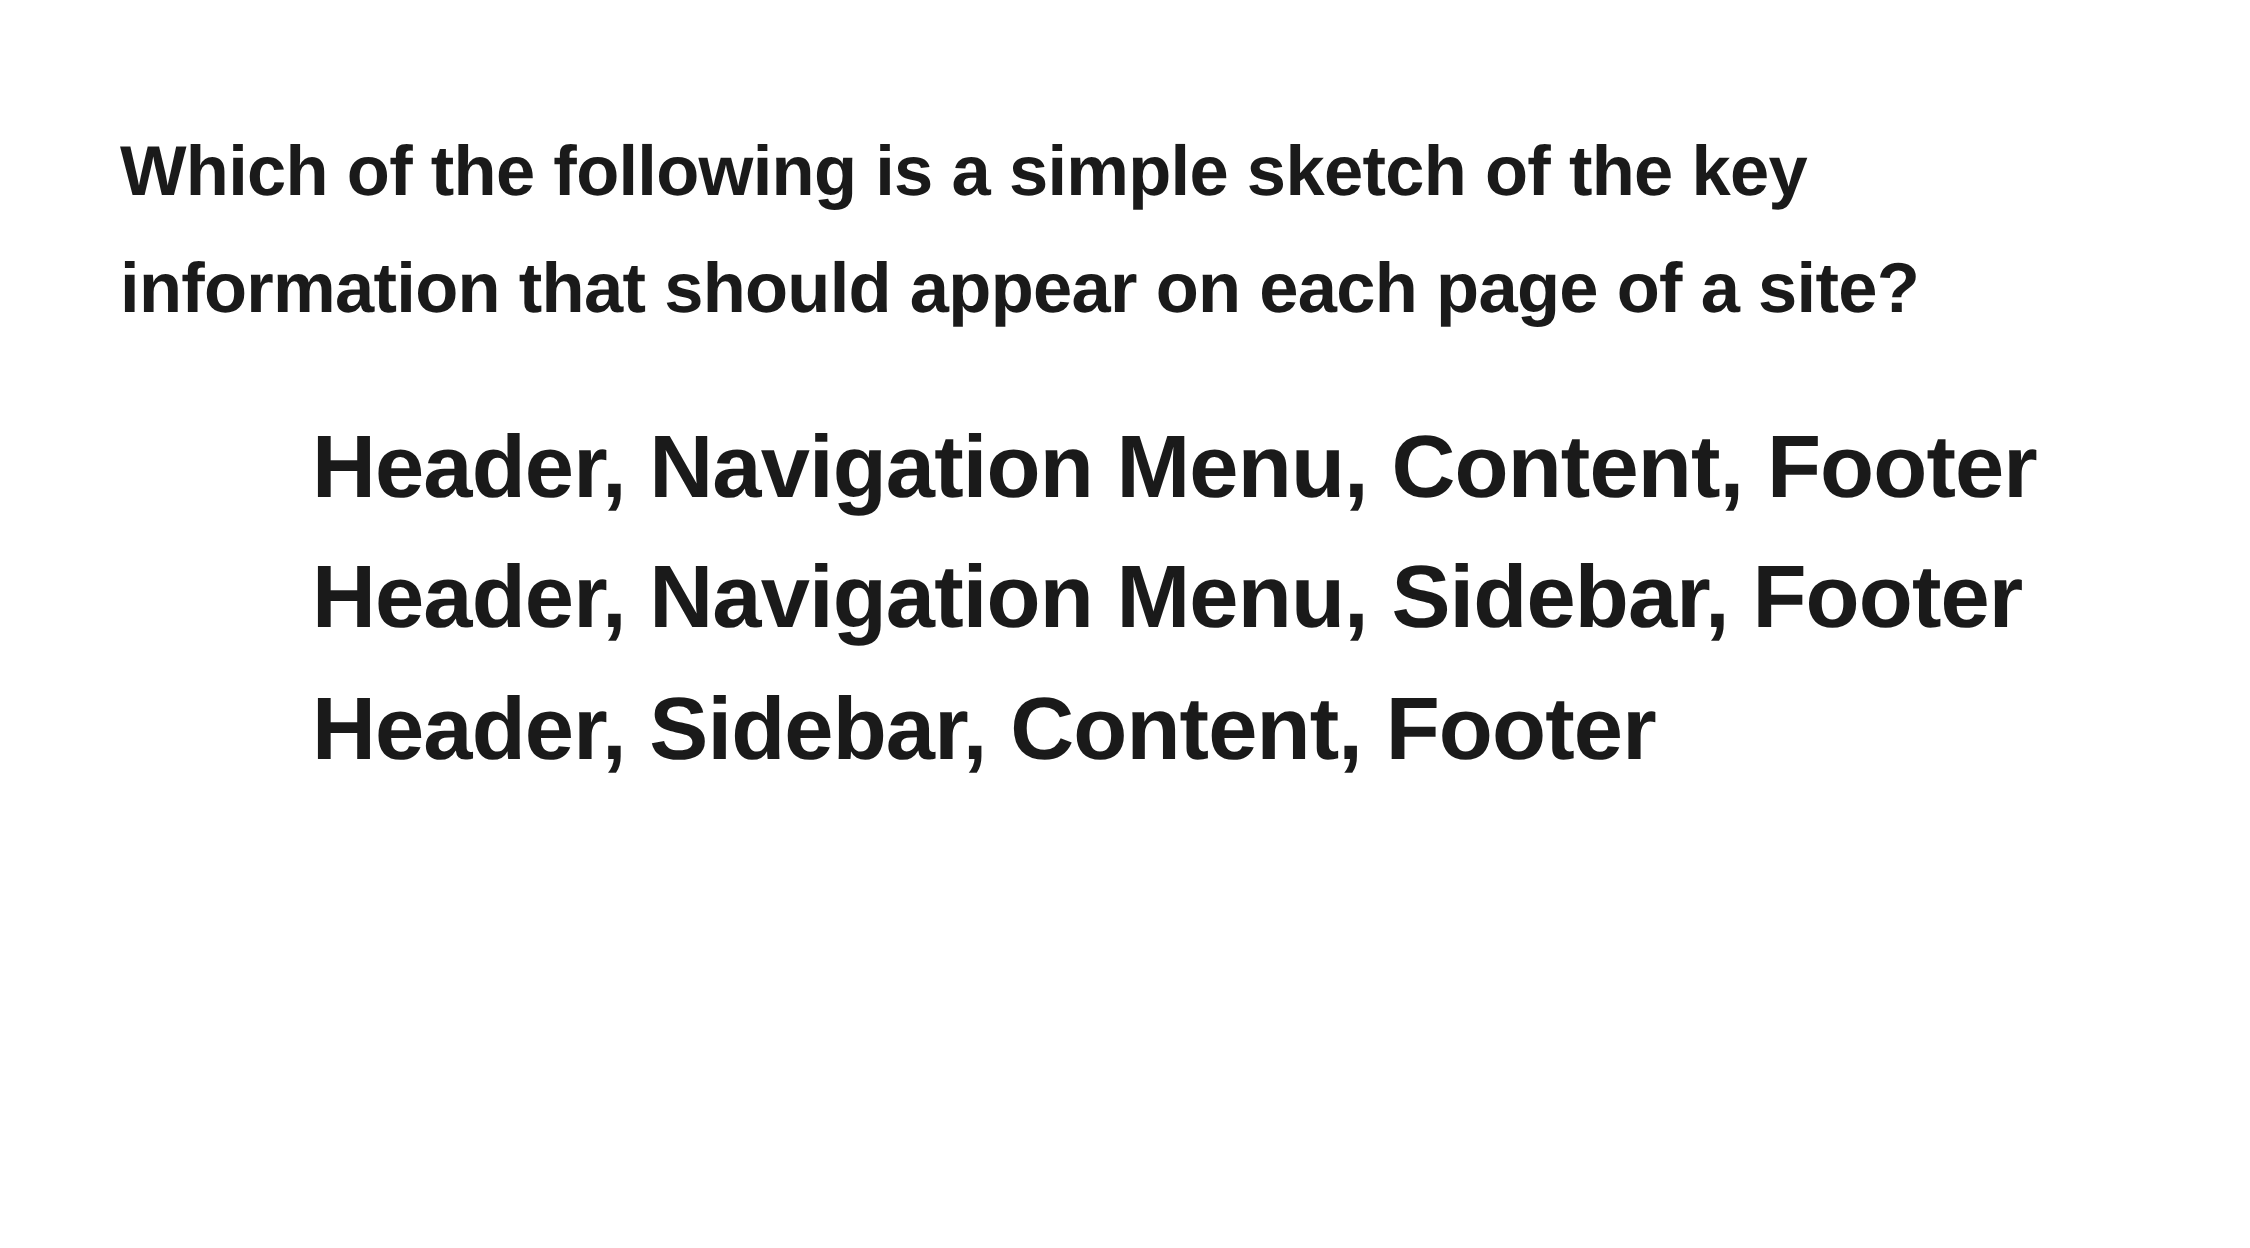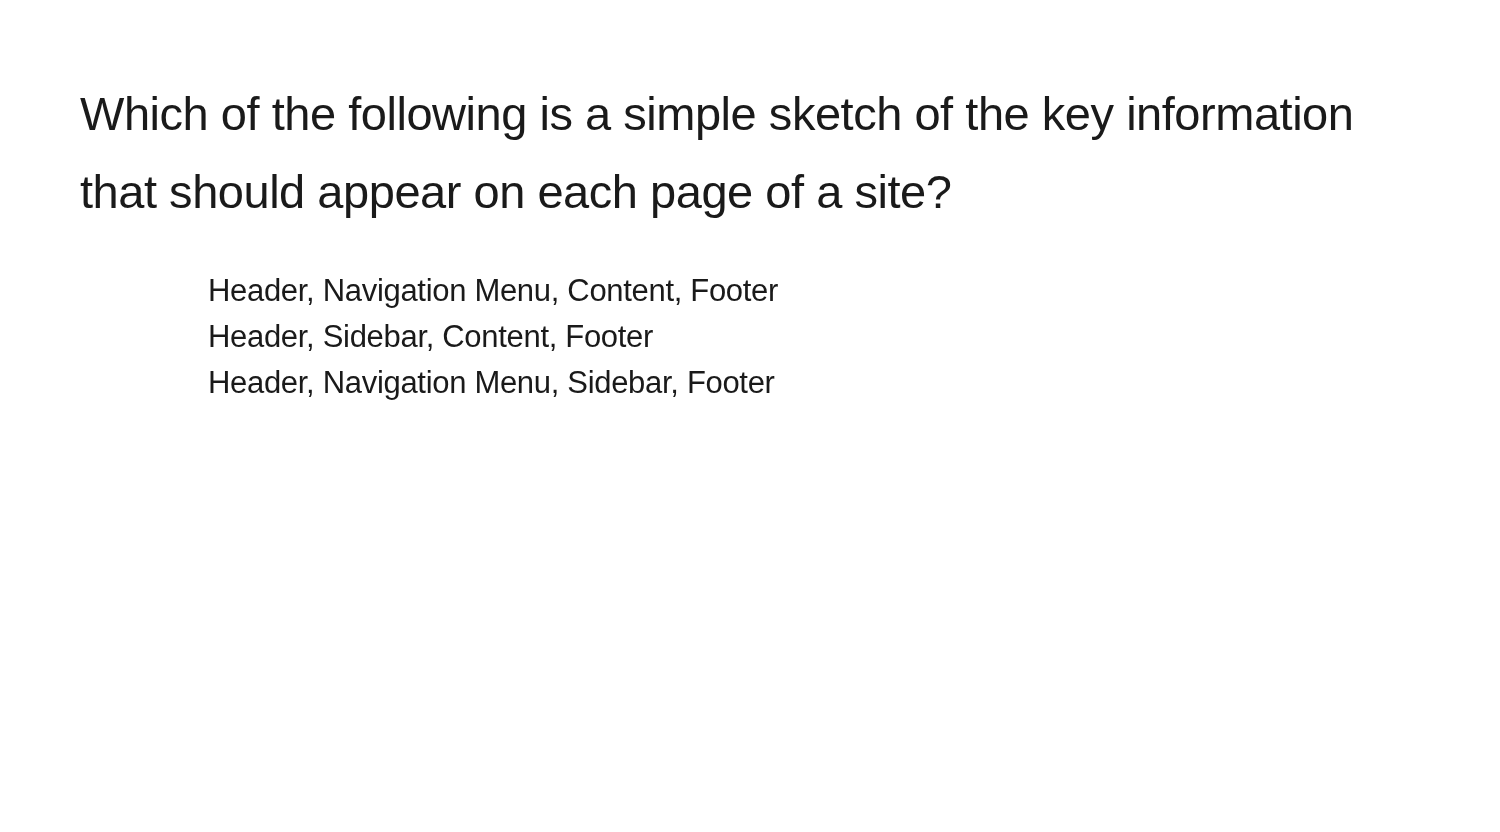--- a/index.html
+++ b/index.html
@@ -11,36 +11,36 @@
       width: 1500px;
       height: 832px;
       background: #ffffff;
       font-family: -apple-system, BlinkMacSystemFont, "Segoe UI", Helvetica, Arial, sans-serif;
       color: #1a1a1a;
       padding: 75px 80px 0 80px;
     }
     .question {
       font-size: 47px;
       line-height: 1.65;
-      font-weight: 400;
+      font-weight: 700;
       margin-bottom: 38px;
       letter-spacing: -0.01em;
     }
     .options {
       padding-left: 128px;
     }
     .option {
-      font-size: 31px;
+      font-size: 59px;
       line-height: 1.48;
-      font-weight: 400;
+      font-weight: 700;
       letter-spacing: -0.01em;
     }
   </style>
 </head>
 <body>
 
 <div class="question">Which of the following is a simple sketch of the key information that should appear on each page of a site?</div>
 
 <div class="options">
   <div class="option">Header, Navigation Menu, Content, Footer</div>
+  <div class="option">Header, Navigation Menu, Sidebar, Footer</div>
   <div class="option">Header, Sidebar, Content, Footer</div>
-  <div class="option">Header, Navigation Menu, Sidebar, Footer</div>
 </div>
 
 </body></html>

